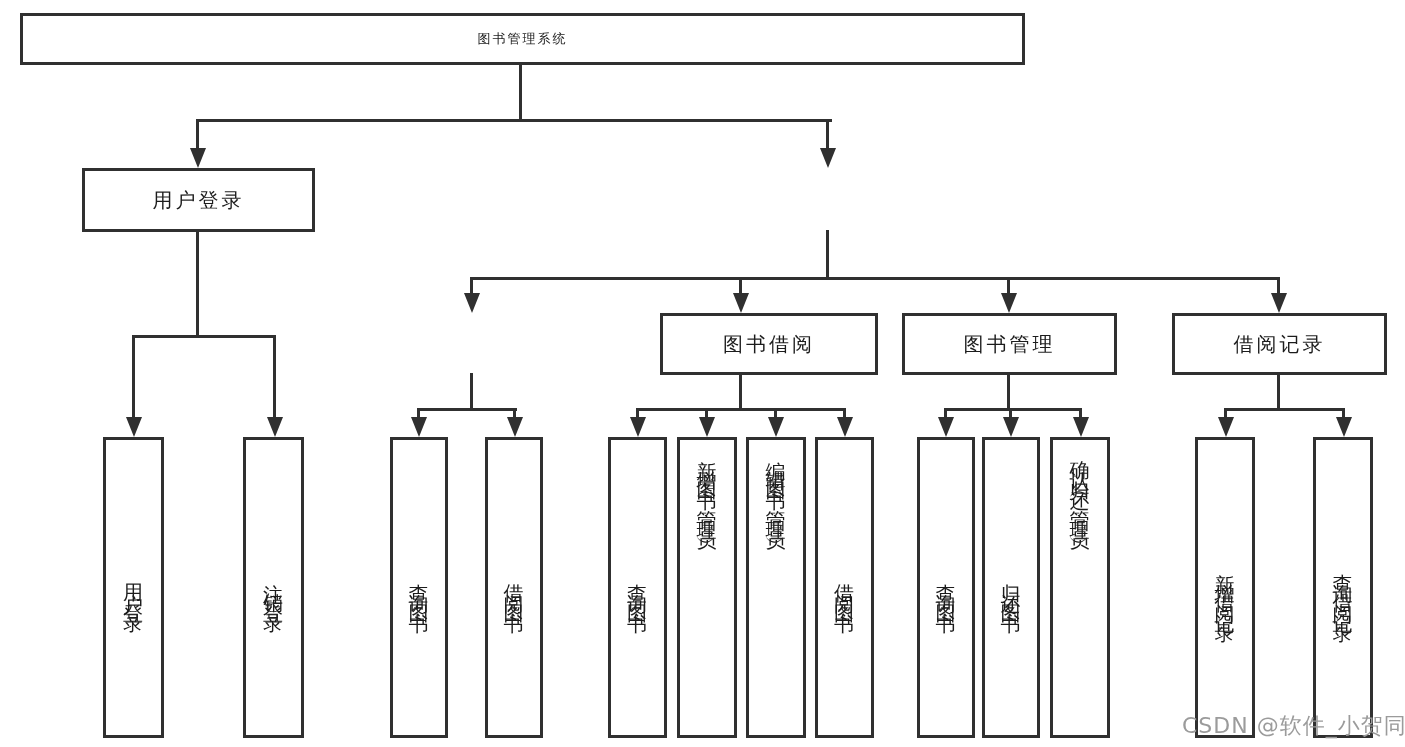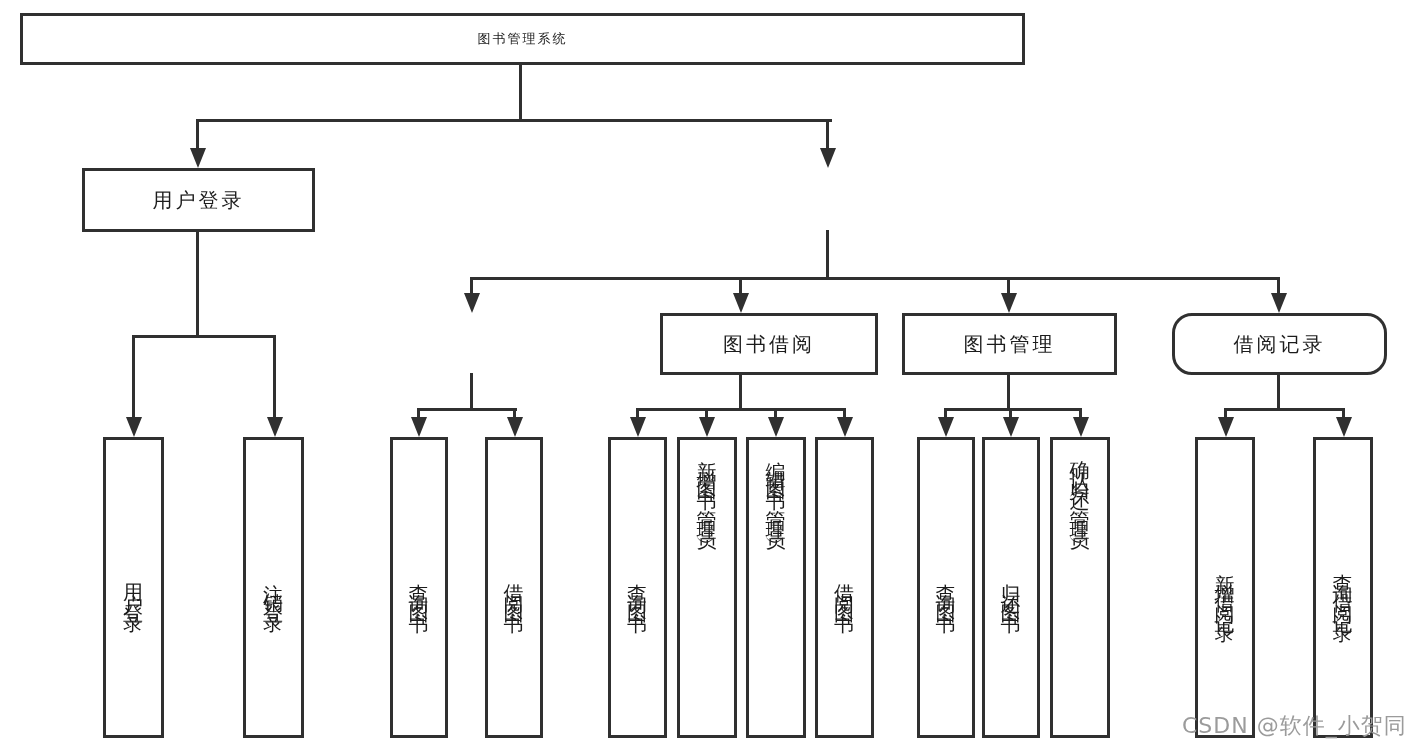--- a/index.html
+++ b/index.html
@@ -102,21 +102,21 @@
   <div class="arrow" style="left:1001px;top:293px;"></div>
   <div class="line" style="left:1277px;top:277px;width:3px;height:18px;"></div>
   <div class="arrow" style="left:1271px;top:293px;"></div>
 
   <div class="box" style="left:632px;top:313px;width:218px;height:62px;margin-left:28px;">
     <span class="hlabel">图书借阅</span>
   </div>
   <div class="box" style="left:902px;top:313px;width:215px;height:62px;">
     <span class="hlabel">图书管理</span>
   </div>
-  <div class="box" style="left:1172px;top:313px;width:215px;height:62px;border-radius:20px;">
+  <div class="box" style="left:1172px;top:313px;width:215px;height:62px;">
     <span class="hlabel">借阅记录</span>
   </div>
 
   <div class="line" style="left:470px;top:373px;width:3px;height:38px;"></div>
   <div class="line" style="left:417px;top:408px;width:100px;height:3px;"></div>
   <div class="line" style="left:417px;top:408px;width:3px;height:12px;"></div>
   <div class="arrow" style="left:411px;top:417px;"></div>
   <div class="line" style="left:513px;top:408px;width:3px;height:12px;"></div>
   <div class="arrow" style="left:507px;top:417px;"></div>
 

